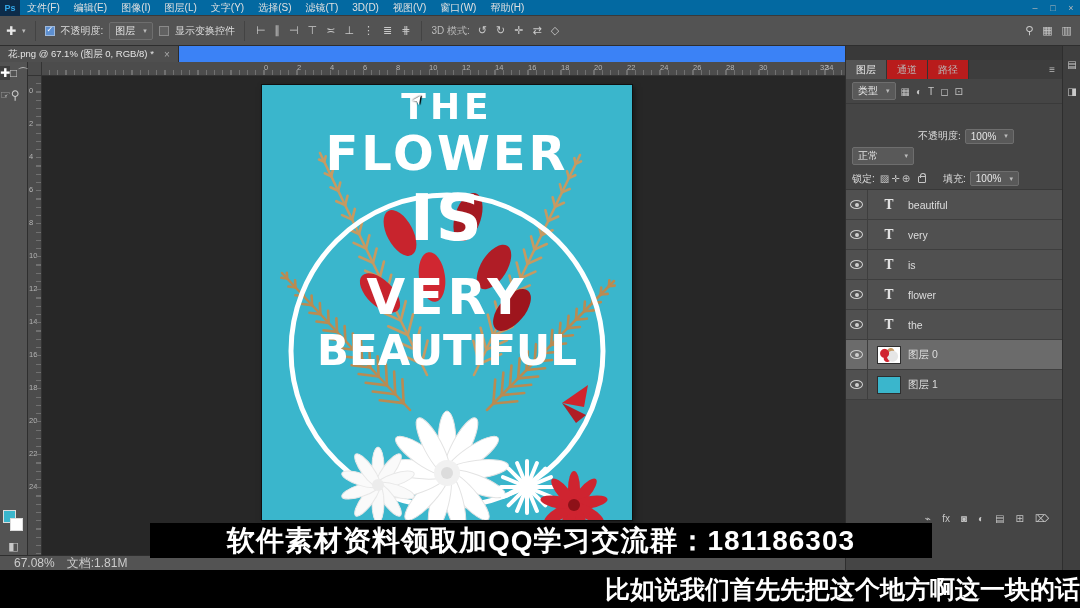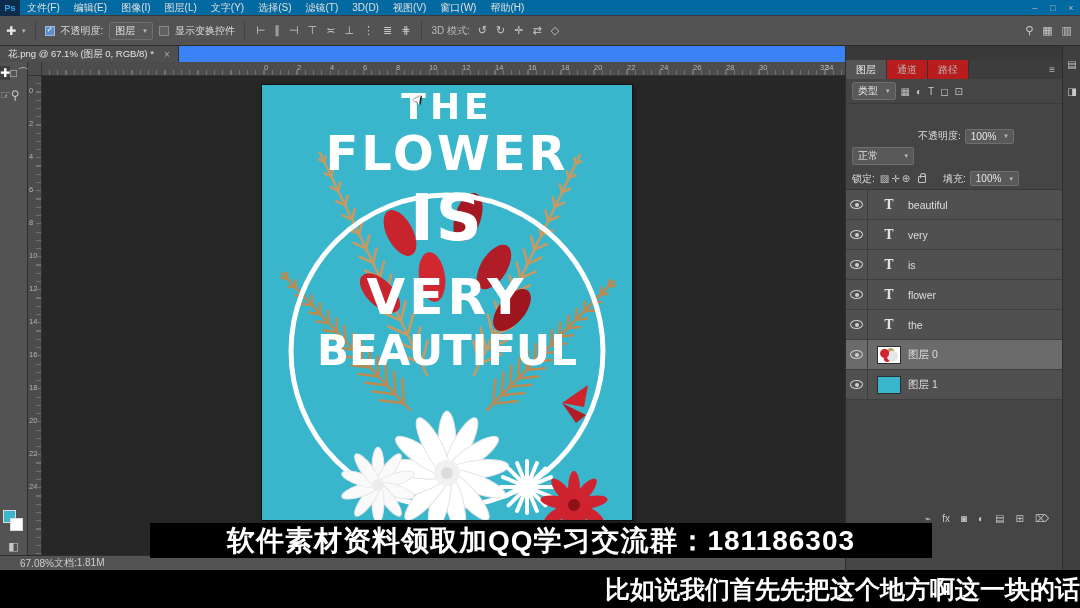--- a/index.html
+++ b/index.html
@@ -70,22 +70,22 @@
   .pl0 { top:4px;  font-size:36px; letter-spacing:4px; }
   .pl1 { top:44px; font-size:48px; letter-spacing:3px; }
   .pl2 { top:101px; font-size:64px; letter-spacing:2px; }
   .pl3 { top:187px; font-size:50px; letter-spacing:4px; }
   .pl4 { top:245px; font-size:42px; letter-spacing:0; }
   #mouse-cursor { position:absolute; left:384px; top:30px; color:#fff; font-size:13px;
     text-shadow:0 0 2px #000, 1px 1px 1px #000; transform:rotate(-55deg); z-index:4; }
 
   
   #status-bar { position:absolute; left:0; top:555px; width:845px; height:15px; background:#535353;
-    border-top:1px solid #2e2e2e; display:flex; align-items:center; padding:0 20px;
-    font-size:10px; color:#ccc; }
+    border-top:1px solid #2e2e2e; display:flex; align-items:center; gap:12px; padding:0 14px;
+    font-size:12px; color:#ccc; }
 
   
   #right-panel { position:absolute; left:845px; top:46px; width:217px; height:524px; background:#454545;
     border-left:1px solid #2e2e2e; font-size:10px; color:#ddd; }
   .panel-top { height:14px; background:#393939; }
   #panel-tabs { display:flex; height:19px; background:#3d3d3d; align-items:stretch; }
   .ptab { padding:0 10px; display:flex; align-items:center; color:#b9b9b9; background:#b91c1c;
     border-right:1px solid #333; }
   .ptab.active { background:#545454; color:#eee; }
   .panel-menu { margin-left:auto; color:#bbb; padding:0 7px; display:flex; align-items:center; font-size:10px; }

